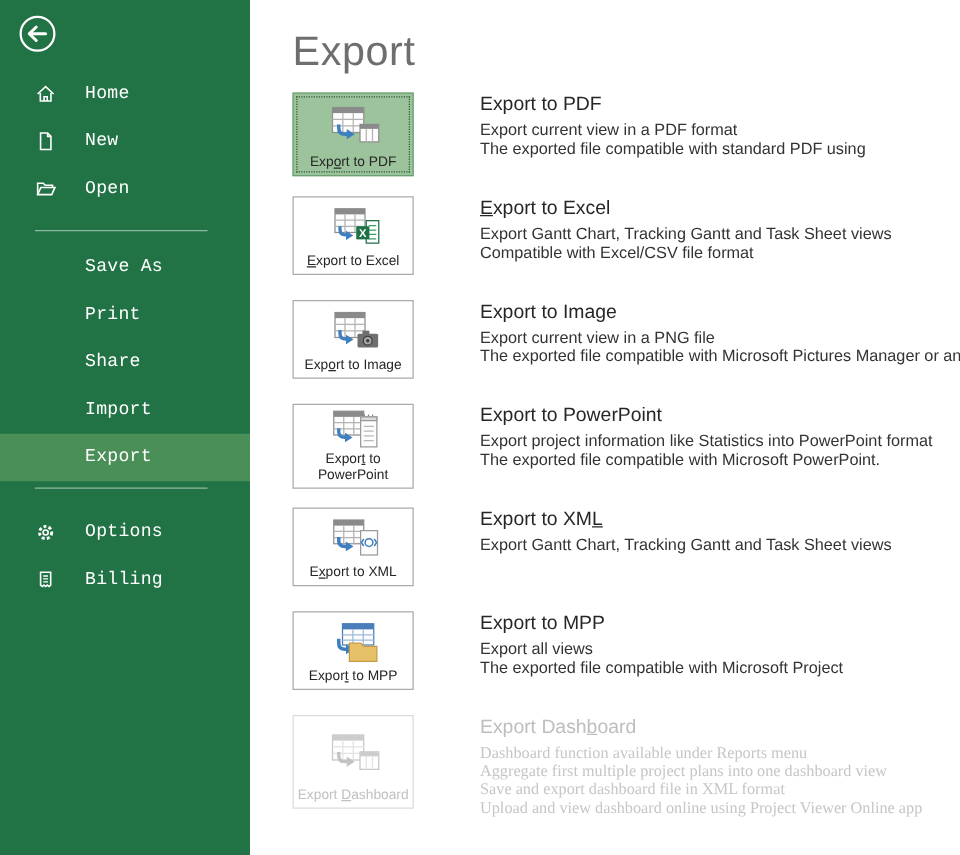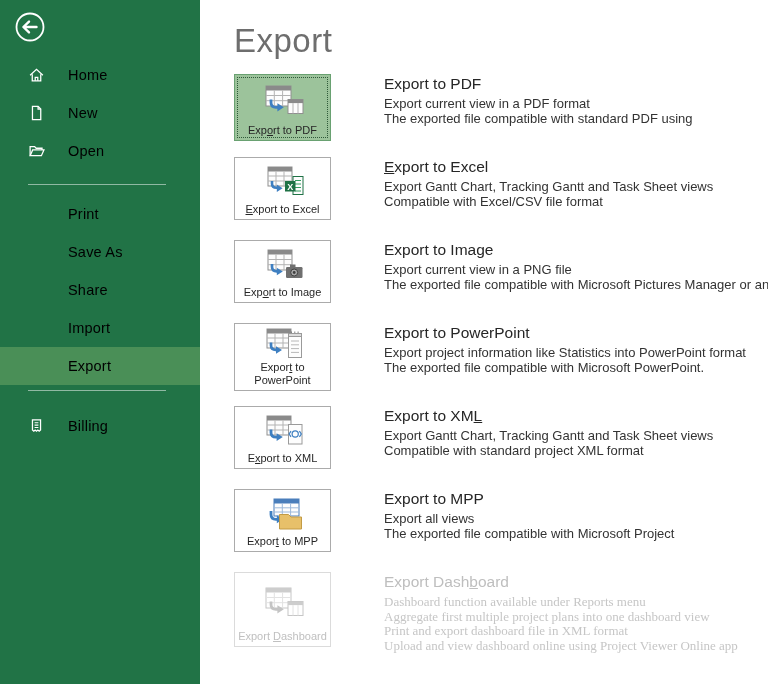--- a/index.html
+++ b/index.html
@@ -17,22 +17,23 @@
     position: absolute; left: 0; top: 0; width: 200px; height: 684px;
     background: var(--sidebar-green, #217346);
   }
   .back-btn {
     position: absolute; left: 13px; top: 10px; width: 34px; height: 34px;
     cursor: pointer;
   }
   .nav { position: absolute; top: 56px; left: 0; right: 0; }
   .nav-item {
     position: relative; height: 38px; display: flex; align-items: center;
-    padding-left: 68px; color: #000000; font-size: 14.5px; cursor: pointer;
+    padding-left: 68px; color: #ffffff; font-size: 14.5px; cursor: pointer;
     letter-spacing: 0.2px;
+    font-family: Liberation Mono, monospace;
   }
   .nav-item.selected { background: var(--sidebar-highlight, #4A8F57); }
   .nav-icon {
     position: absolute; left: 28px; top: 50%; transform: translateY(-50%);
     width: 17px; height: 17px; display: inline-flex;
   }
   .nav-divider {
     height: 1px; width: 138px; margin: 14px 0 10px 28px;
     background: rgba(255,255,255,0.5);
   }
@@ -112,37 +113,46 @@
             <path d="M2 12.4 V3.9 H6.2 L7.7 5.4 H13.2 V7"></path>
               <path d="M2 12.4 L4.4 7 H15 L12.6 12.4 Z"></path>
           </svg>
         </span>
         <span class="nav-label">Open</span>
       </div>
 
       <div class="nav-divider"></div>
 
       <div class="nav-item">
+        <span class="nav-label">Save As</span>
+      </div>
+      <div class="nav-item">
         <span class="nav-label">Print</span>
-      </div>
-      <div class="nav-item">
-        <span class="nav-label">Save As</span>
       </div>
       <div class="nav-item">
         <span class="nav-label">Share</span>
       </div>
       <div class="nav-item">
         <span class="nav-label">Import</span>
       </div>
       <div class="nav-item selected">
         <span class="nav-label">Export</span>
       </div>
 
       <div class="nav-divider second"></div>
 
+      <div class="nav-item">
+        <span class="nav-icon">
+          <svg width="17" height="17" viewBox="0 0 16 16" fill="none" stroke="#ffffff">
+            <circle cx="8" cy="8" r="4.6" stroke-width="2.2" stroke-dasharray="2.2 1.7"></circle>
+            <circle cx="8" cy="8" r="1.9" stroke-width="1.2"></circle>
+          </svg>
+        </span>
+        <span class="nav-label">Options</span>
+      </div>
       <div class="nav-item">
         <span class="nav-icon">
           <svg width="17" height="17" viewBox="0 0 16 16" fill="none" stroke="#ffffff" stroke-width="1.2">
             <path d="M4.2 2.2 H11.8 V11.8 l-1.27 1.1 -1.26 -1.1 -1.27 1.1 -1.26 -1.1 -1.27 1.1 -1.27 -1.1 Z"></path>
             <path d="M6.2 5 h3.6 M6.2 7.2 h3.6 M6.2 9.4 h3.6" stroke-width="1"></path>
           </svg>
         </span>
         <span class="nav-label">Billing</span>
       </div>
     </nav>
@@ -258,21 +268,20 @@
             <rect x="28.5" y="9.5" width="13.5" height="19.5" fill="#fdfdfd" stroke="#9a9a9a"></rect>
             <circle cx="35.2" cy="19" r="3.1" fill="none" stroke="#3E7FC1" stroke-width="1.2"></circle>
             <path d="M31 16.2 l-1.9 2.8 1.9 2.8 M39.4 16.2 l1.9 2.8 -1.9 2.8" fill="none" stroke="#3E7FC1" stroke-width="1.2"></path>
           </svg>
         </span>
         <span class="tile-label">E<u>x</u>port to XML</span>
       </button>
       <div class="option-text">
         <div class="option-heading">Export to XM<u>L</u></div>
         <div class="option-desc">Export Gantt Chart, Tracking Gantt and Task Sheet views</div>
-        <div class="option-desc">Compatible with standard project XML format</div>
       </div>
     </div>
 
     <div class="option-row" style="top:489px">
       <button class="tile">
         <span class="tile-icon">
           <svg width="46" height="33" viewBox="0 0 46 33">
             <rect x="14" y="1" width="25" height="17" fill="#fdfdfd" stroke="#4a7ebb"></rect>
             <rect x="14" y="1" width="25" height="4.5" fill="#4a7ebb"></rect>
             <path d="M22.3 5.5 V18 M30.6 5.5 V18 M14 9.8 H39 M14 14 H39" stroke="#9db9da" fill="none"></path>
@@ -303,18 +312,18 @@
             <rect x="28" y="14.5" width="15" height="3.6" fill="#cdcdcd"></rect>
             <path d="M33 18.1 V28.5 M38 18.1 V28.5" stroke="#e2e2e2" fill="none"></path>
           </svg>
         </span>
         <span class="tile-label">Export <u>D</u>ashboard</span>
       </button>
       <div class="option-text">
         <div class="option-heading">Export Dash<u>b</u>oard</div>
         <div class="option-desc">Dashboard function available under Reports menu</div>
         <div class="option-desc">Aggregate first multiple project plans into one dashboard view</div>
-        <div class="option-desc">Print and export dashboard file in XML format</div>
+        <div class="option-desc">Save and export dashboard file in XML format</div>
         <div class="option-desc">Upload and view dashboard online using Project Viewer Online app</div>
       </div>
     </div>
   </main>
 </div>
 
 </body></html>

